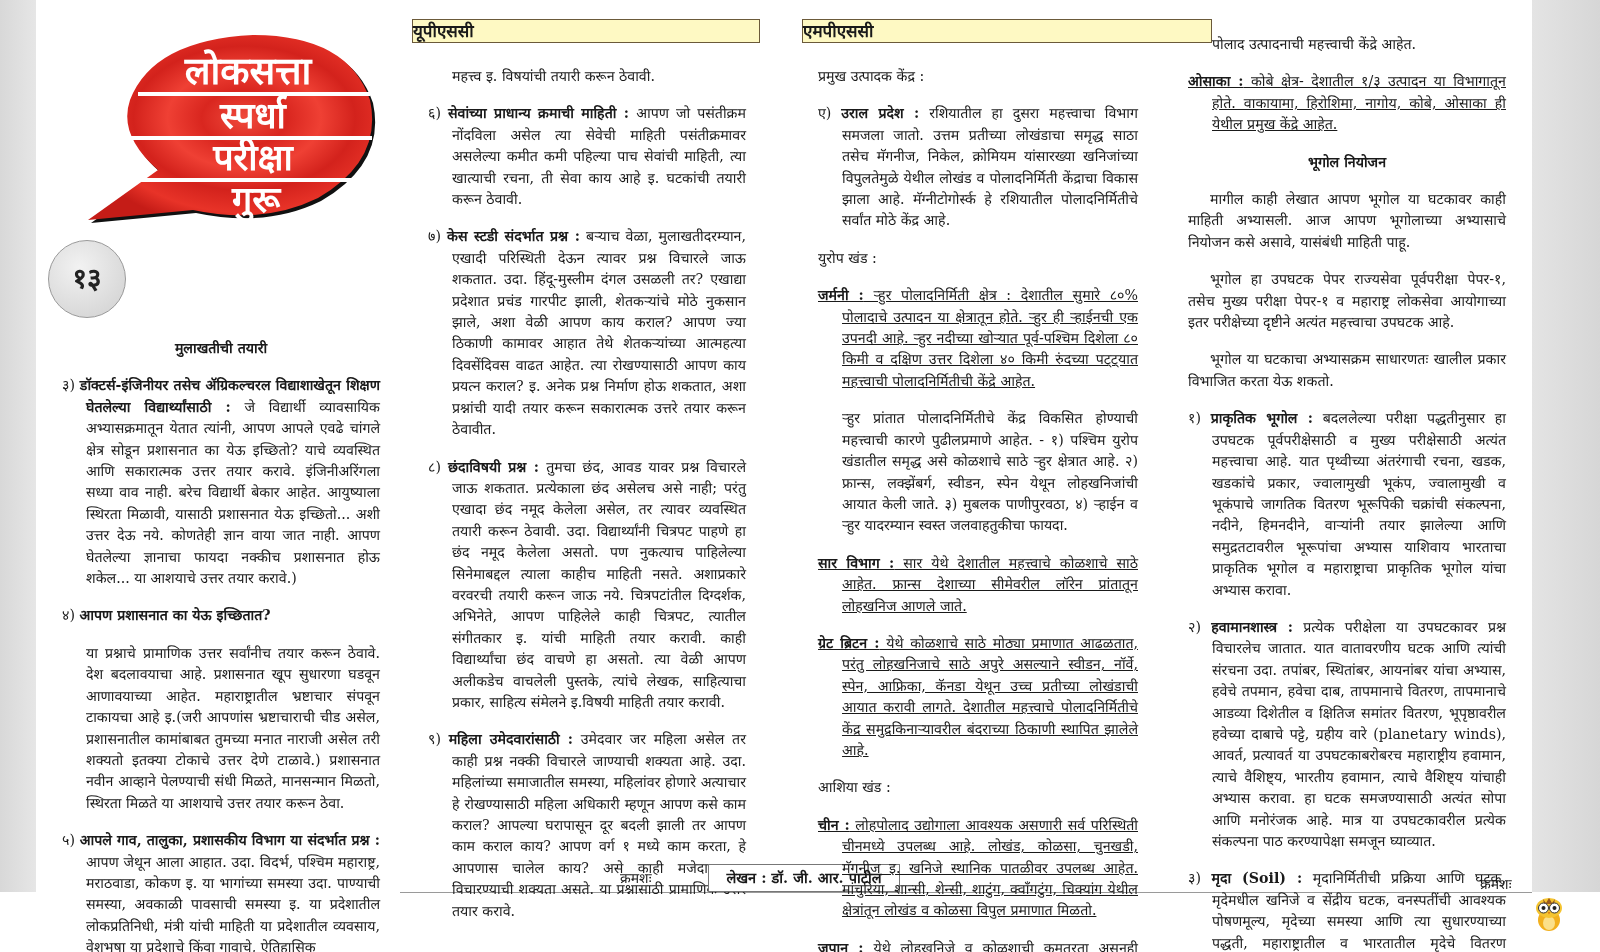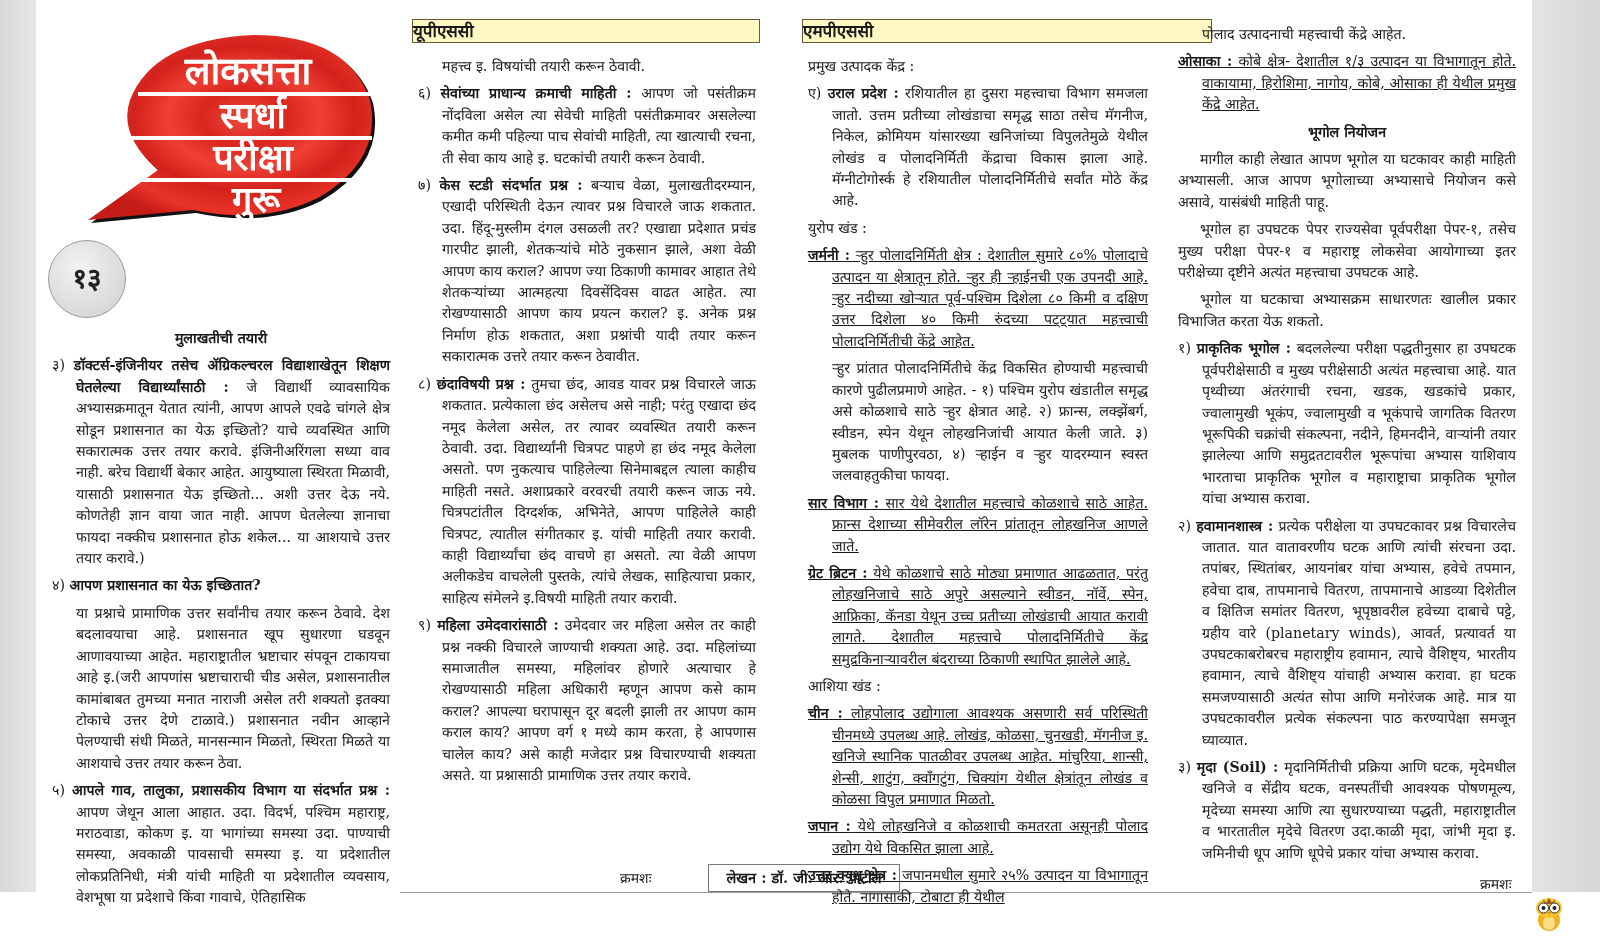--- a/index.html
+++ b/index.html
@@ -3,21 +3,21 @@
 <meta charset="utf-8">
 <style>
   html,body{margin:0;padding:0;}
   body{width:1600px;height:952px;background:#ffffff;position:relative;overflow:hidden;
        font-family:"DejaVu Serif","Liberation Serif",serif;color:#1a1a1a;}
   .frame-left{position:absolute;left:0;top:0;width:36px;height:892px;background:linear-gradient(90deg,#d8d8d8,#e6e6e6);}
   .frame-right{position:absolute;left:1532px;top:0;width:68px;height:892px;background:linear-gradient(90deg,#e4e4e4,#d6d6d6);}
   .page{position:absolute;left:36px;top:0;width:1496px;height:892px;background:#fff;border-top-left-radius:34px;border-top-right-radius:30px;}
   .bottom-rule{position:absolute;left:400px;top:892px;width:1132px;height:1px;background:#9a9a9a;}
   .col{position:absolute;font-size:14.2px;line-height:21.4px;}
-  .col p{margin:6px;}
+  .col p{margin:16px;}
   .col1{left:46px;top:322px;width:350px;}
   .col2{left:412px;top:50px;width:350px;}
   .col3{left:802px;top:50px;width:352px;}
   .col4{left:1172px;top:18px;width:350px;}
   .sechead{position:absolute;height:24px;background:#fef9c3;border:1px solid #6b5a3a;box-sizing:border-box;
            text-align:left;font-weight:bold;font-size:17px;line-height:22px;}
   .sh-upsc{left:412px;top:19px;width:348px;}
   .sh-mpsc{left:802px;top:19px;width:410px;}
   .center-title{text-align:center;font-weight:bold;}
   .item{padding-left:24px;text-indent:-24px;text-align:justify;}

